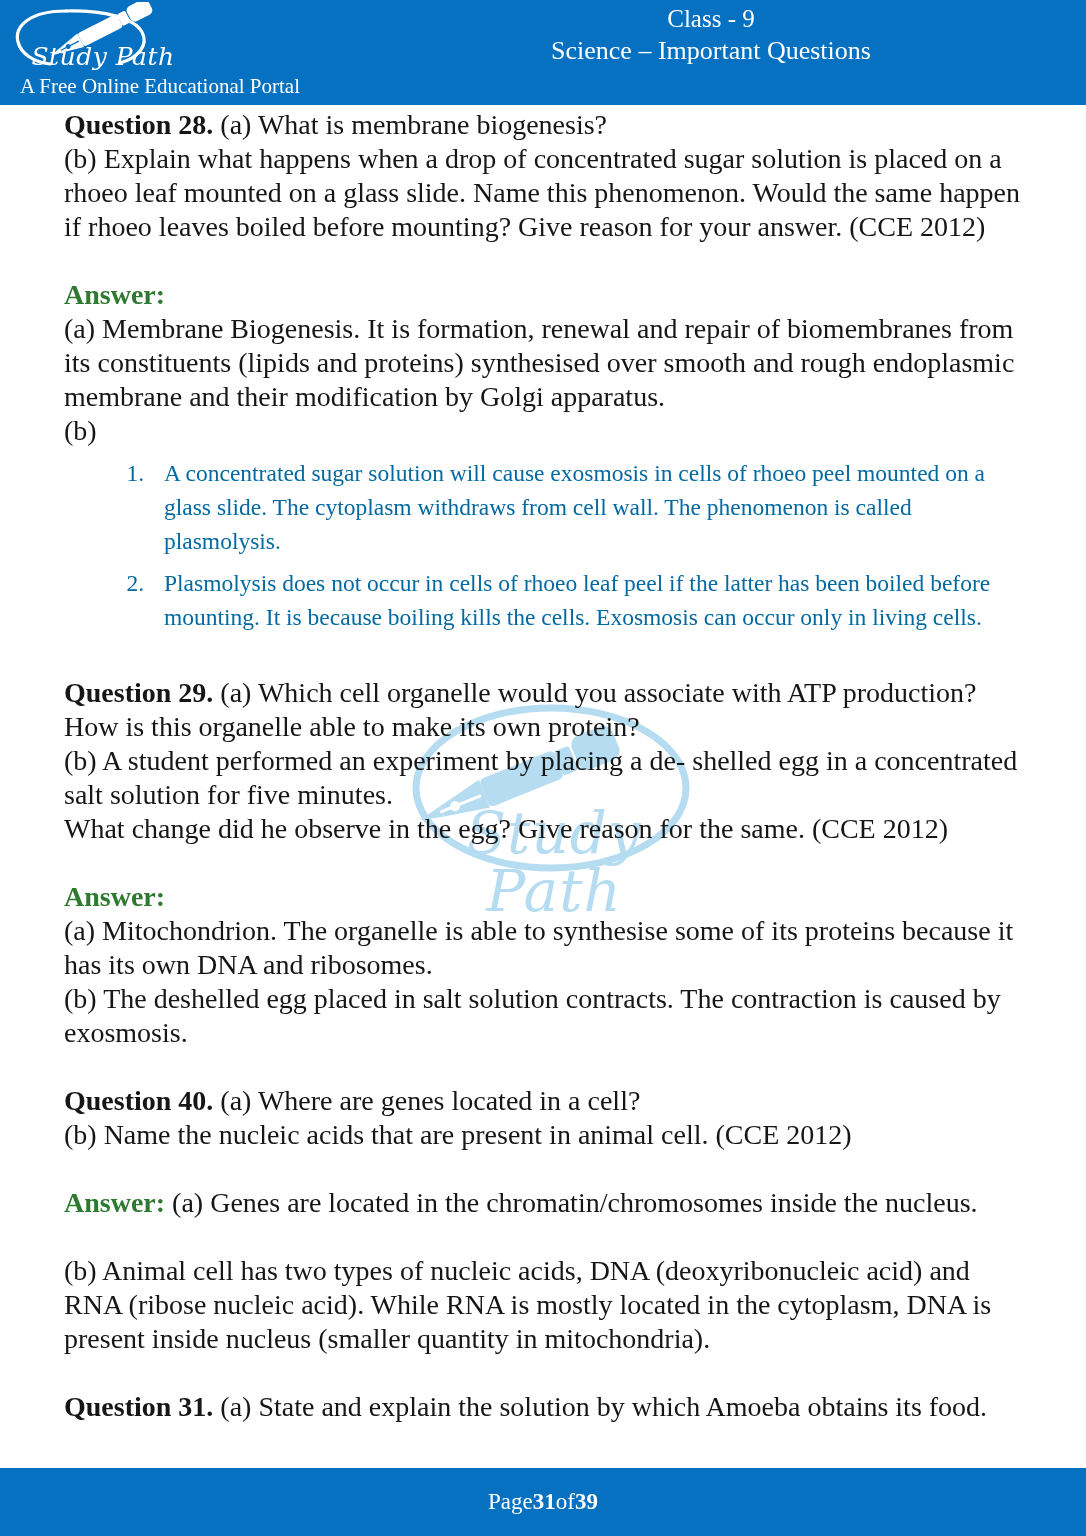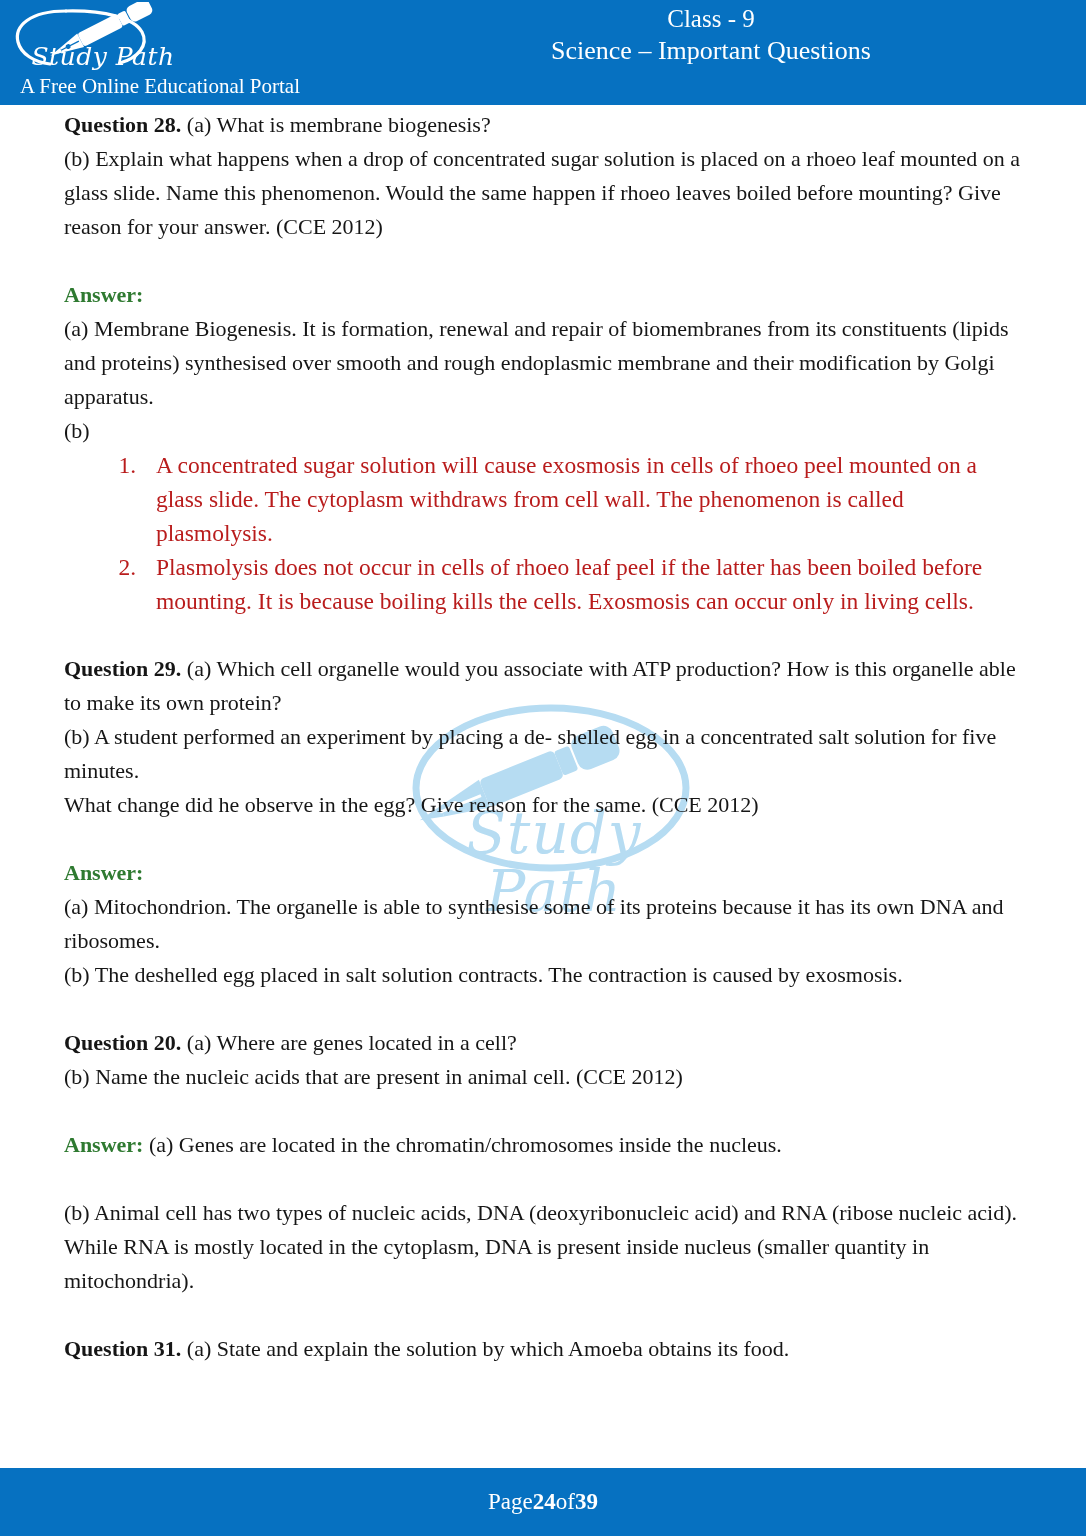--- a/index.html
+++ b/index.html
@@ -115,21 +115,21 @@
   .content {
     position: absolute;
     left: 64px;
     top: 108px;
     width: 958px;
     z-index: 2;
   }
   p.line {
     margin: 0;
     font-family: "Liberation Serif", serif;
-    font-size: 22px;
+    font-size: 28px;
     line-height: 34px;
     color: #161616;
     text-align: left;
   }
   .qlabel {
     font-weight: bold;
   }
   .ans-label {
     color: #2F7A31;
     font-weight: bold;
@@ -139,23 +139,23 @@
 
   ol.numlist {
     margin: 0;
     padding: 0 0 0 78px;
     list-style-position: outside;
   }
   ol.numlist li {
     font-family: "Liberation Serif", serif;
     font-size: 23.5px;
     line-height: 34px;
-    color: #b91c1c;
+    color: #0369a1;
     padding-left: 14px;
-    margin: 0;
+    margin: 8px;
   }
 
   
   .footer {
     position: absolute;
     left: 0;
     bottom: 0;
     width: 1086px;
     height: 68px;
     background: #0671C1;
@@ -239,37 +239,37 @@
     <p class="line">What change did he observe in the egg? Give reason for the same. (CCE 2012)</p>
 
     <div class="gap-lg"></div>
 
     <p class="line"><span class="ans-label">Answer:</span></p>
     <p class="line">(a) Mitochondrion. The organelle is able to synthesise some of its proteins because it has its own DNA and ribosomes.</p>
     <p class="line">(b) The deshelled egg placed in salt solution contracts. The contraction is caused by exosmosis.</p>
 
     <div class="gap-lg"></div>
 
-    <p class="line"><span class="qlabel">Question 20.</span><span> (a) Where are genes located in a cell?</span></p>
+    <p class="line"><span class="qlabel">Question 40.</span><span> (a) Where are genes located in a cell?</span></p>
     <p class="line">(b) Name the nucleic acids that are present in animal cell. (CCE 2012)</p>
 
     <div class="gap-lg"></div>
 
     <p class="line"><span class="ans-label">Answer:</span><span> (a) Genes are located in the chromatin/chromosomes inside the nucleus.</span></p>
 
     <div class="gap-lg"></div>
 
     <p class="line">(b) Animal cell has two types of nucleic acids, DNA (deoxyribonucleic acid) and RNA (ribose nucleic acid). While RNA is mostly located in the cytoplasm, DNA is present inside nucleus (smaller quantity in mitochondria).</p>
 
     <div class="gap-lg"></div>
 
     <p class="line"><span class="qlabel">Question 31.</span><span> (a) State and explain the solution by which Amoeba obtains its food.</span></p>
 
   </div>
 
   <div class="footer">
     <span>Page </span>
-      <b>24</b>
+      <b>31</b>
       <span> of </span>
       <b>39</b>
   </div>
 
 </div>
 
 </body></html>

